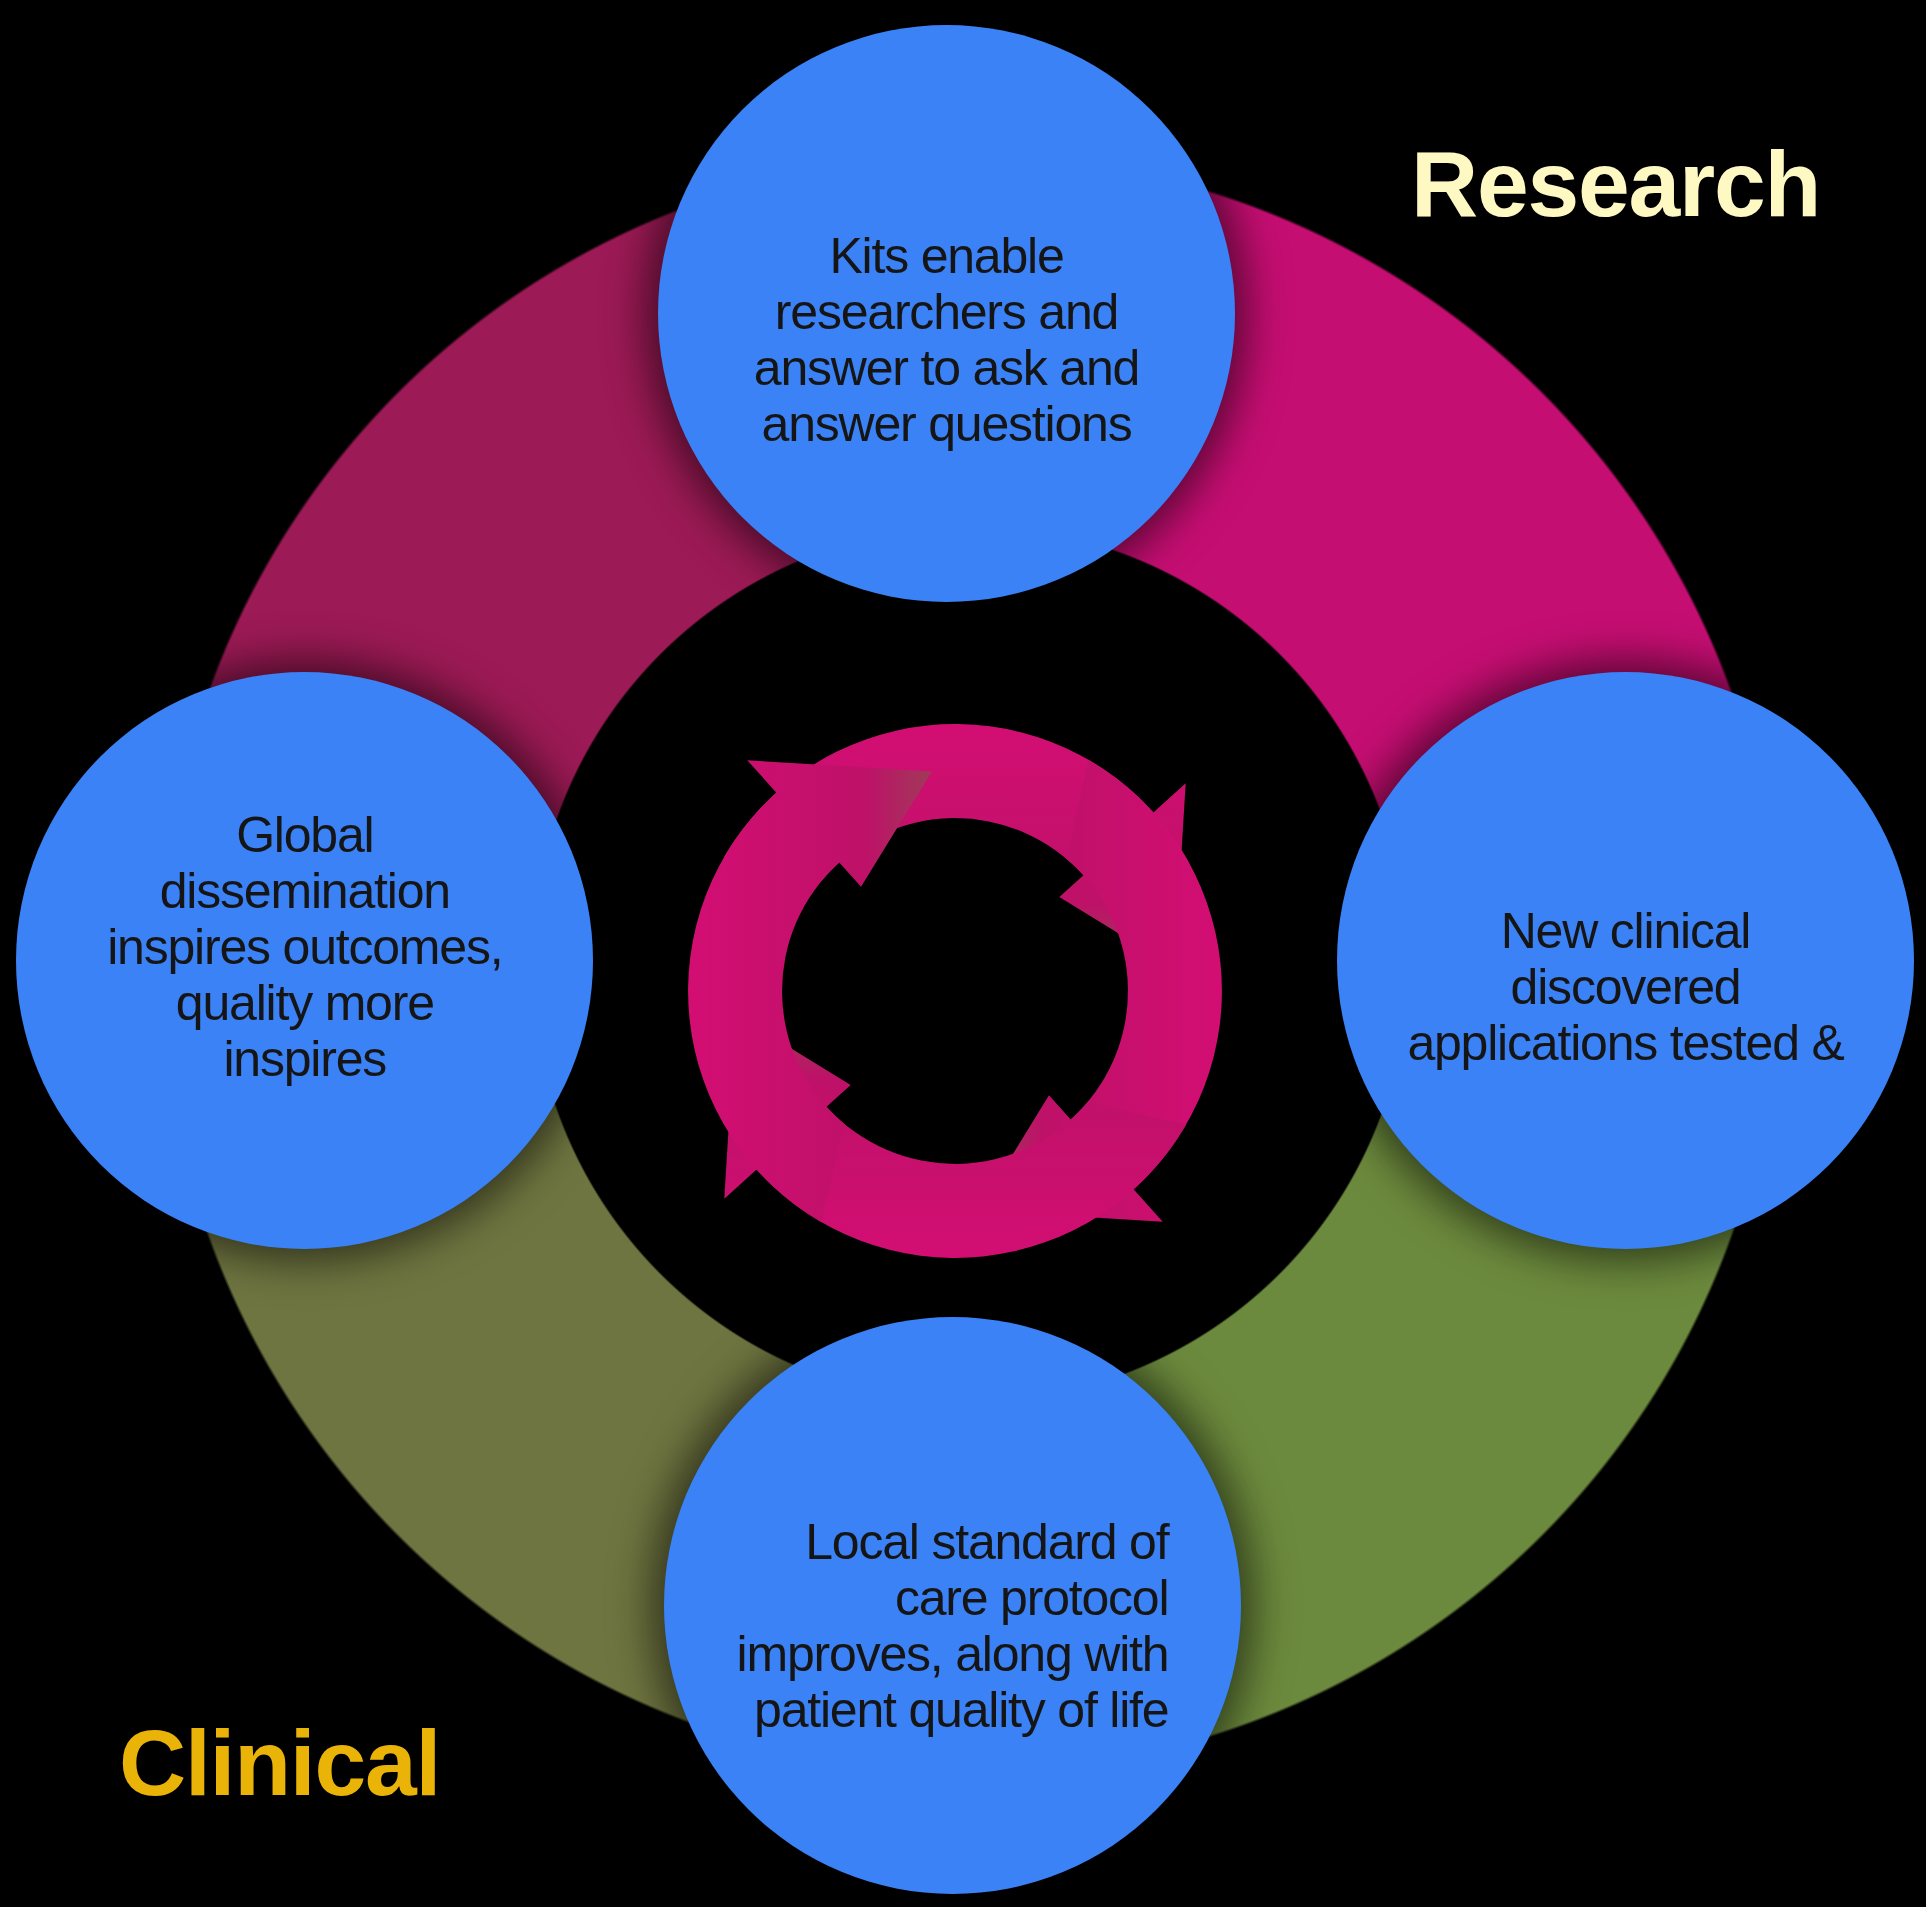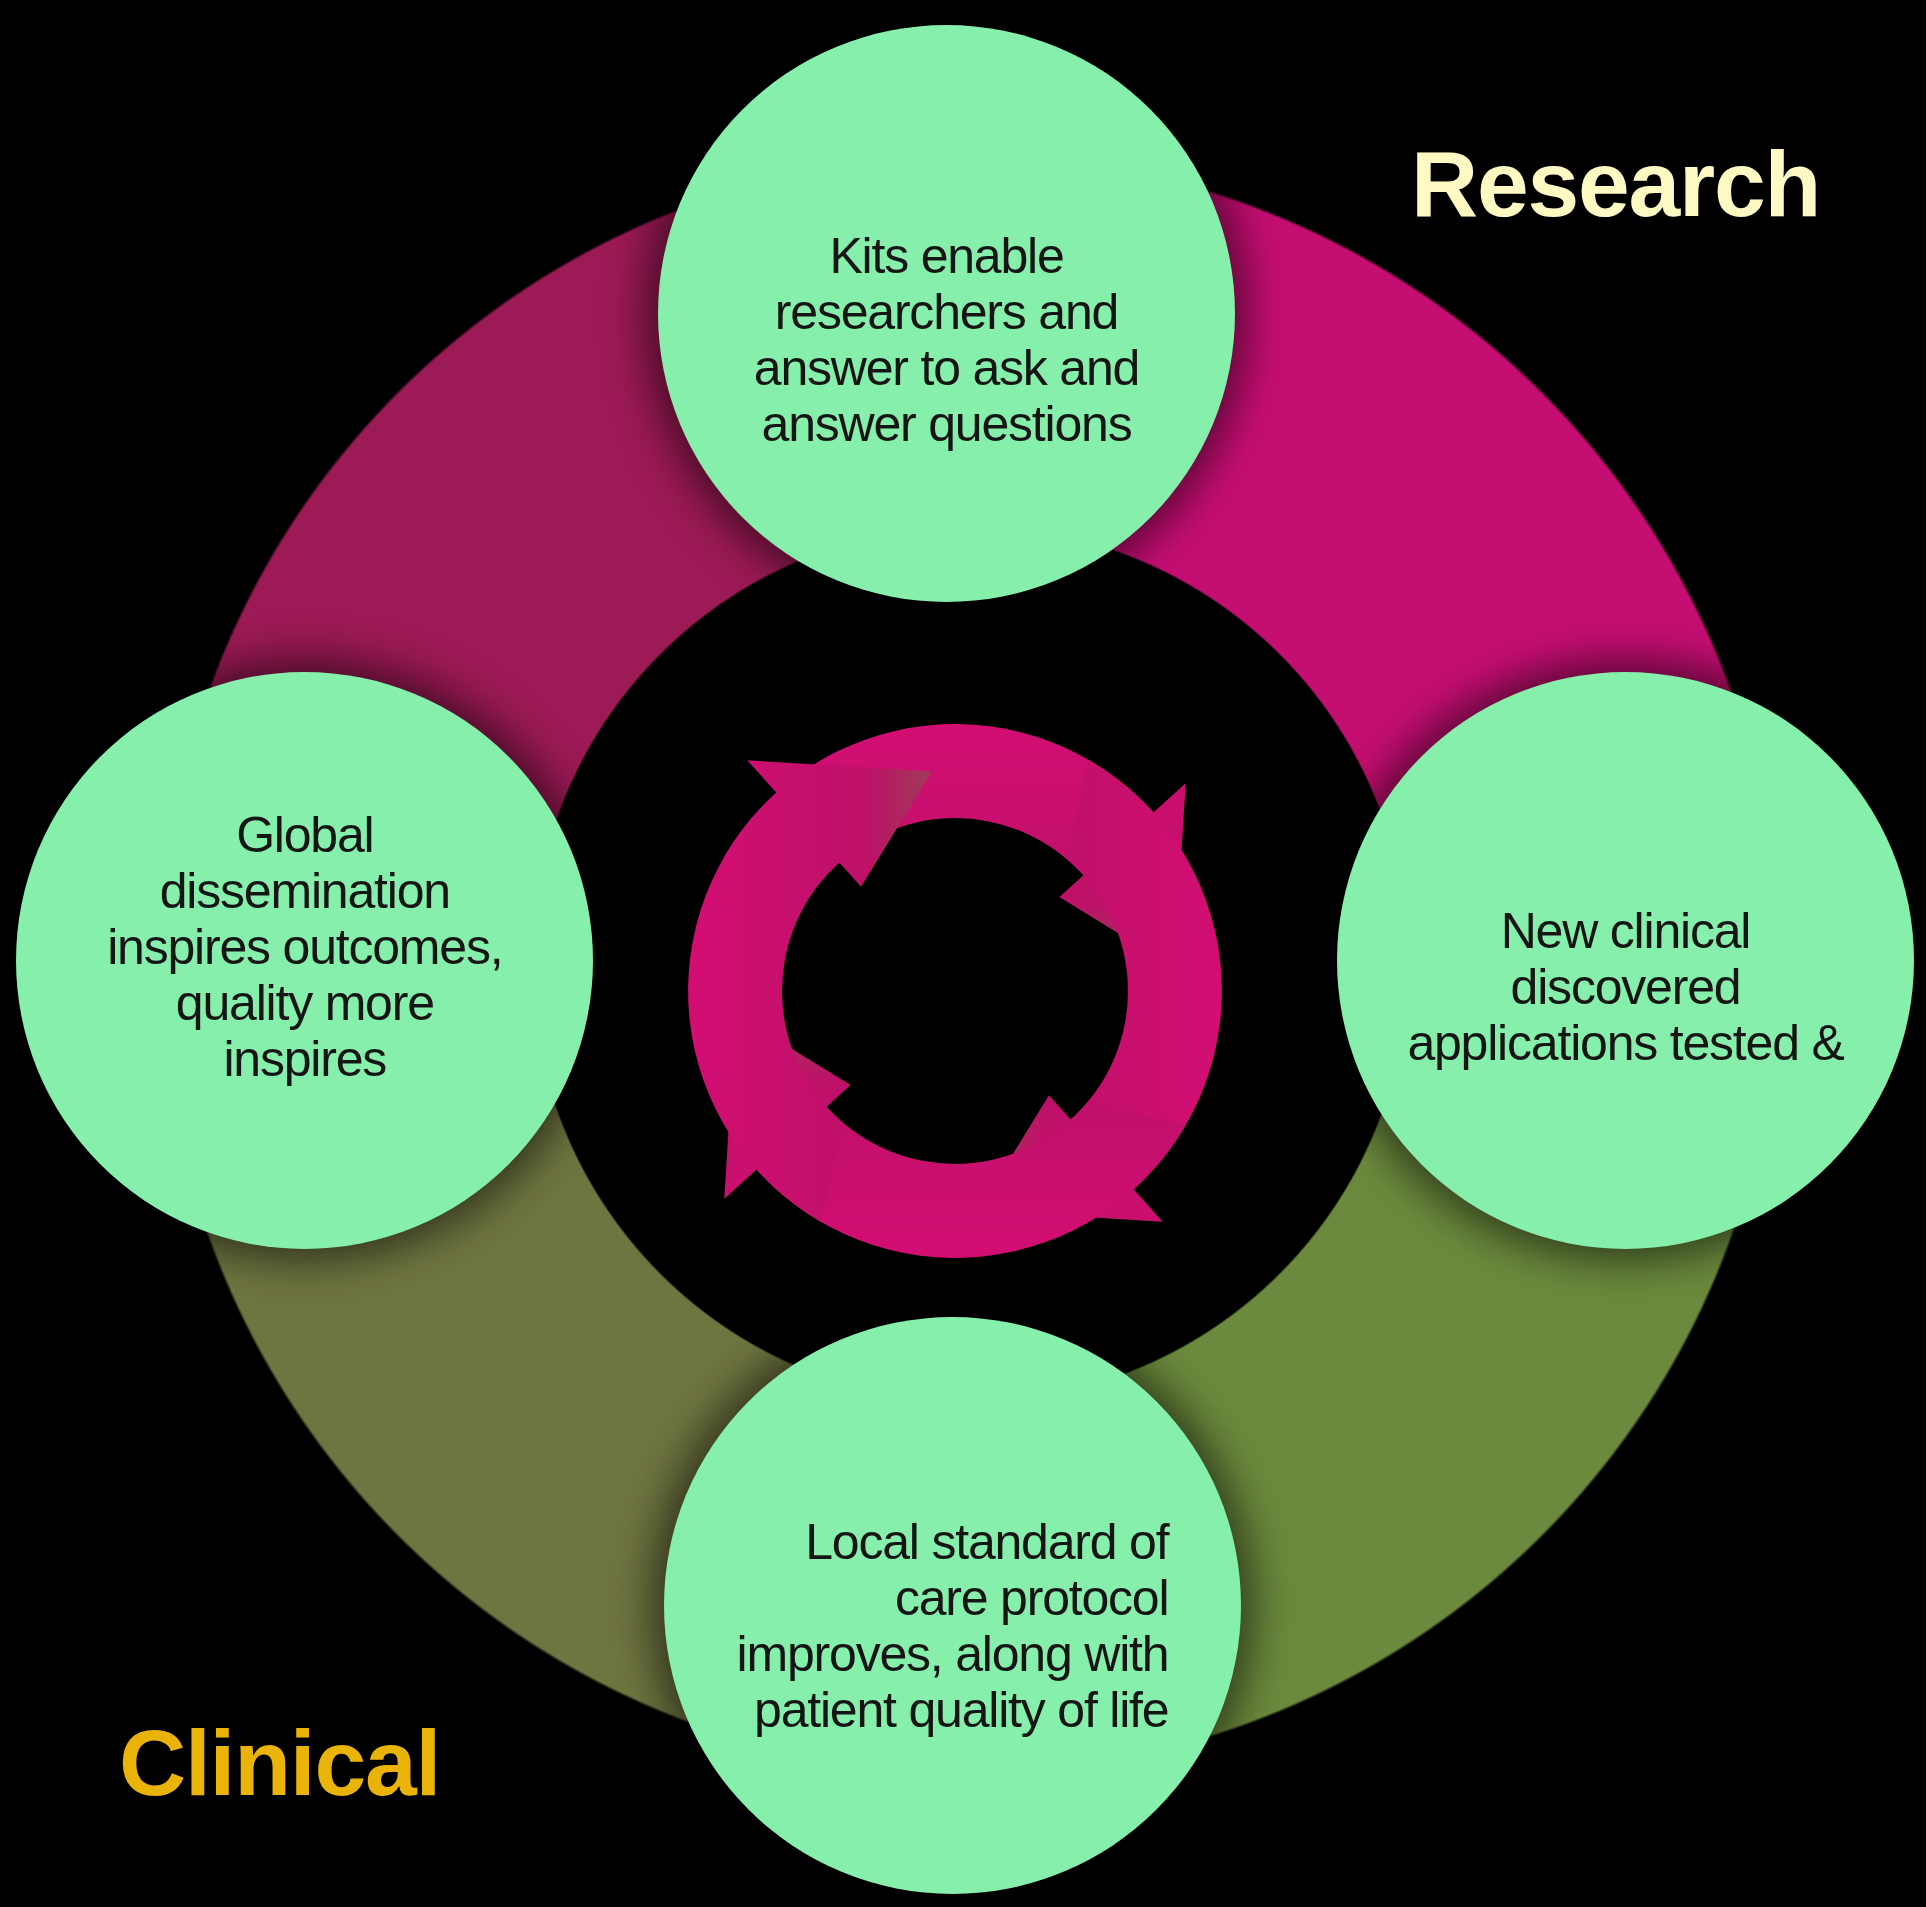--- a/index.html
+++ b/index.html
@@ -48,21 +48,21 @@
     width: 650px;
     height: 650px;
   }
 
   
   .node {
     position: absolute;
     width: 577px;
     height: 577px;
     border-radius: 50%;
-    background: #86efac;
+    background: #3b82f6;
     box-shadow: 0 0 41px 12.8px rgba(0,0,0,0.55);
     display: flex;
     align-items: center;
     justify-content: center;
     text-align: center;
   }
   .node-top    { left: 658px; top: 25px;   }
   .node-right  { left: 1337px; top: 672px; }
   .node-bottom { left: 664px; top: 1317px; text-align: right; }
   .node-left   { left: 16.3px;   top: 672px; }

